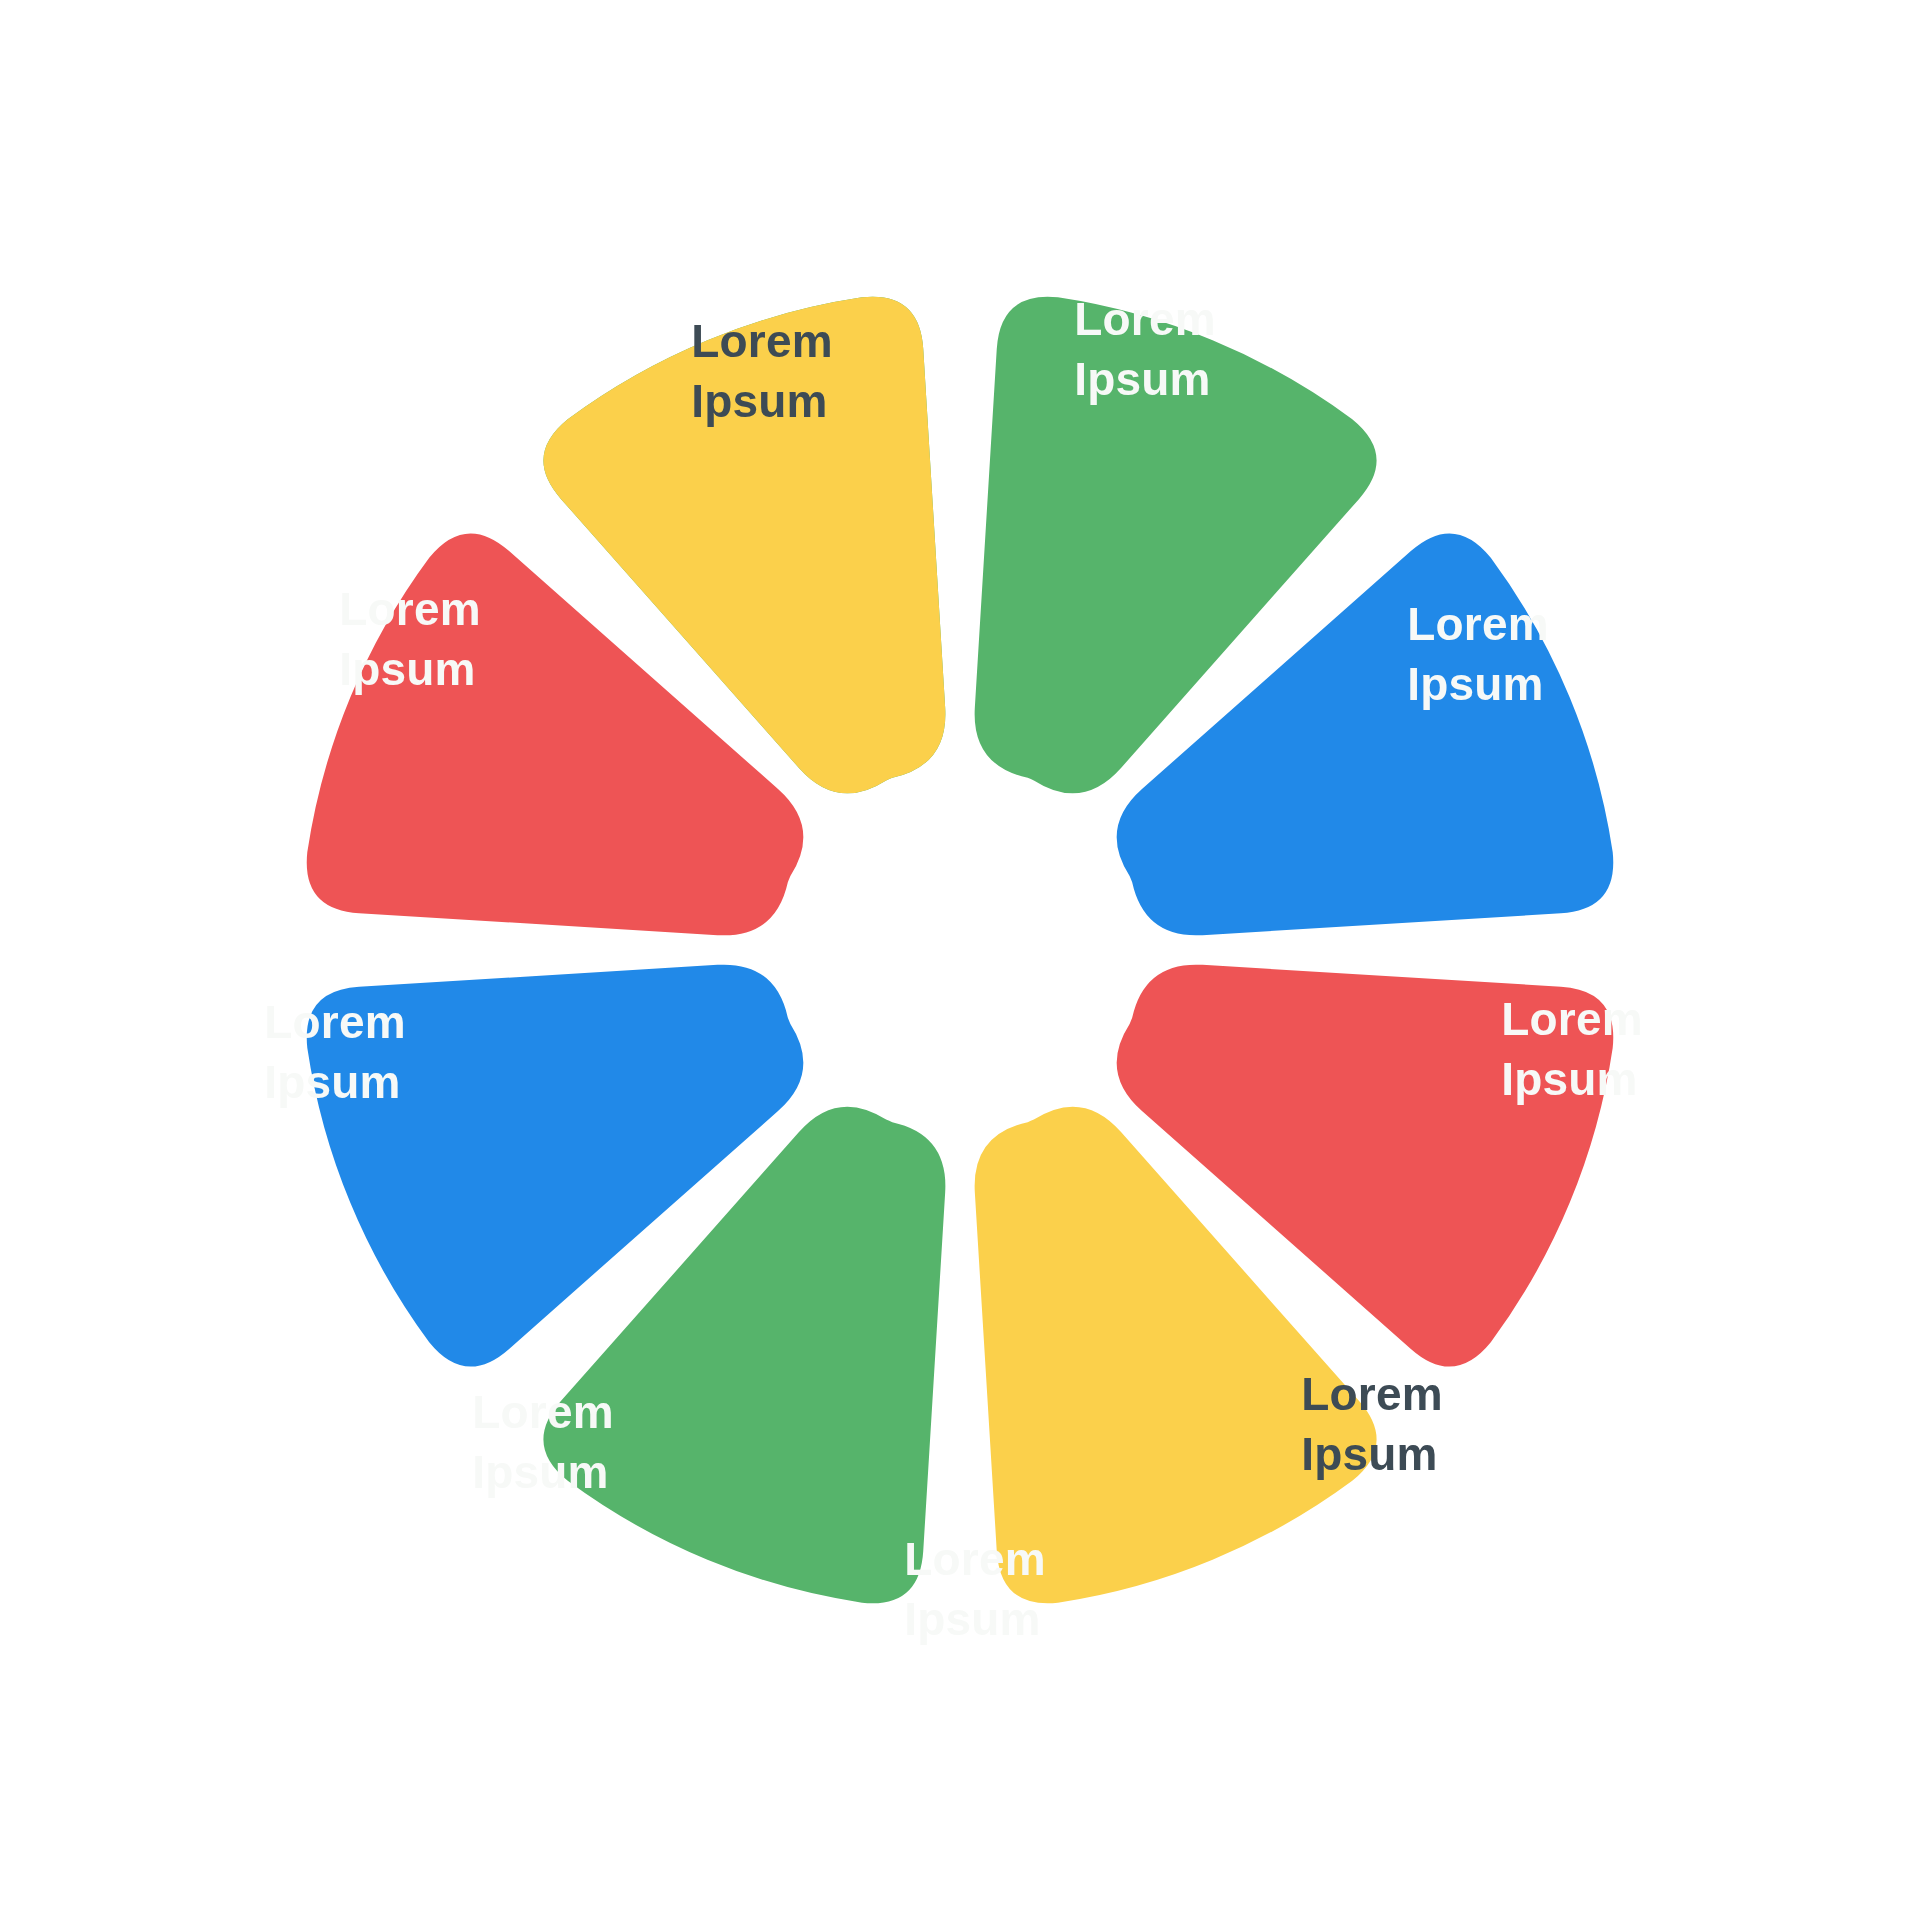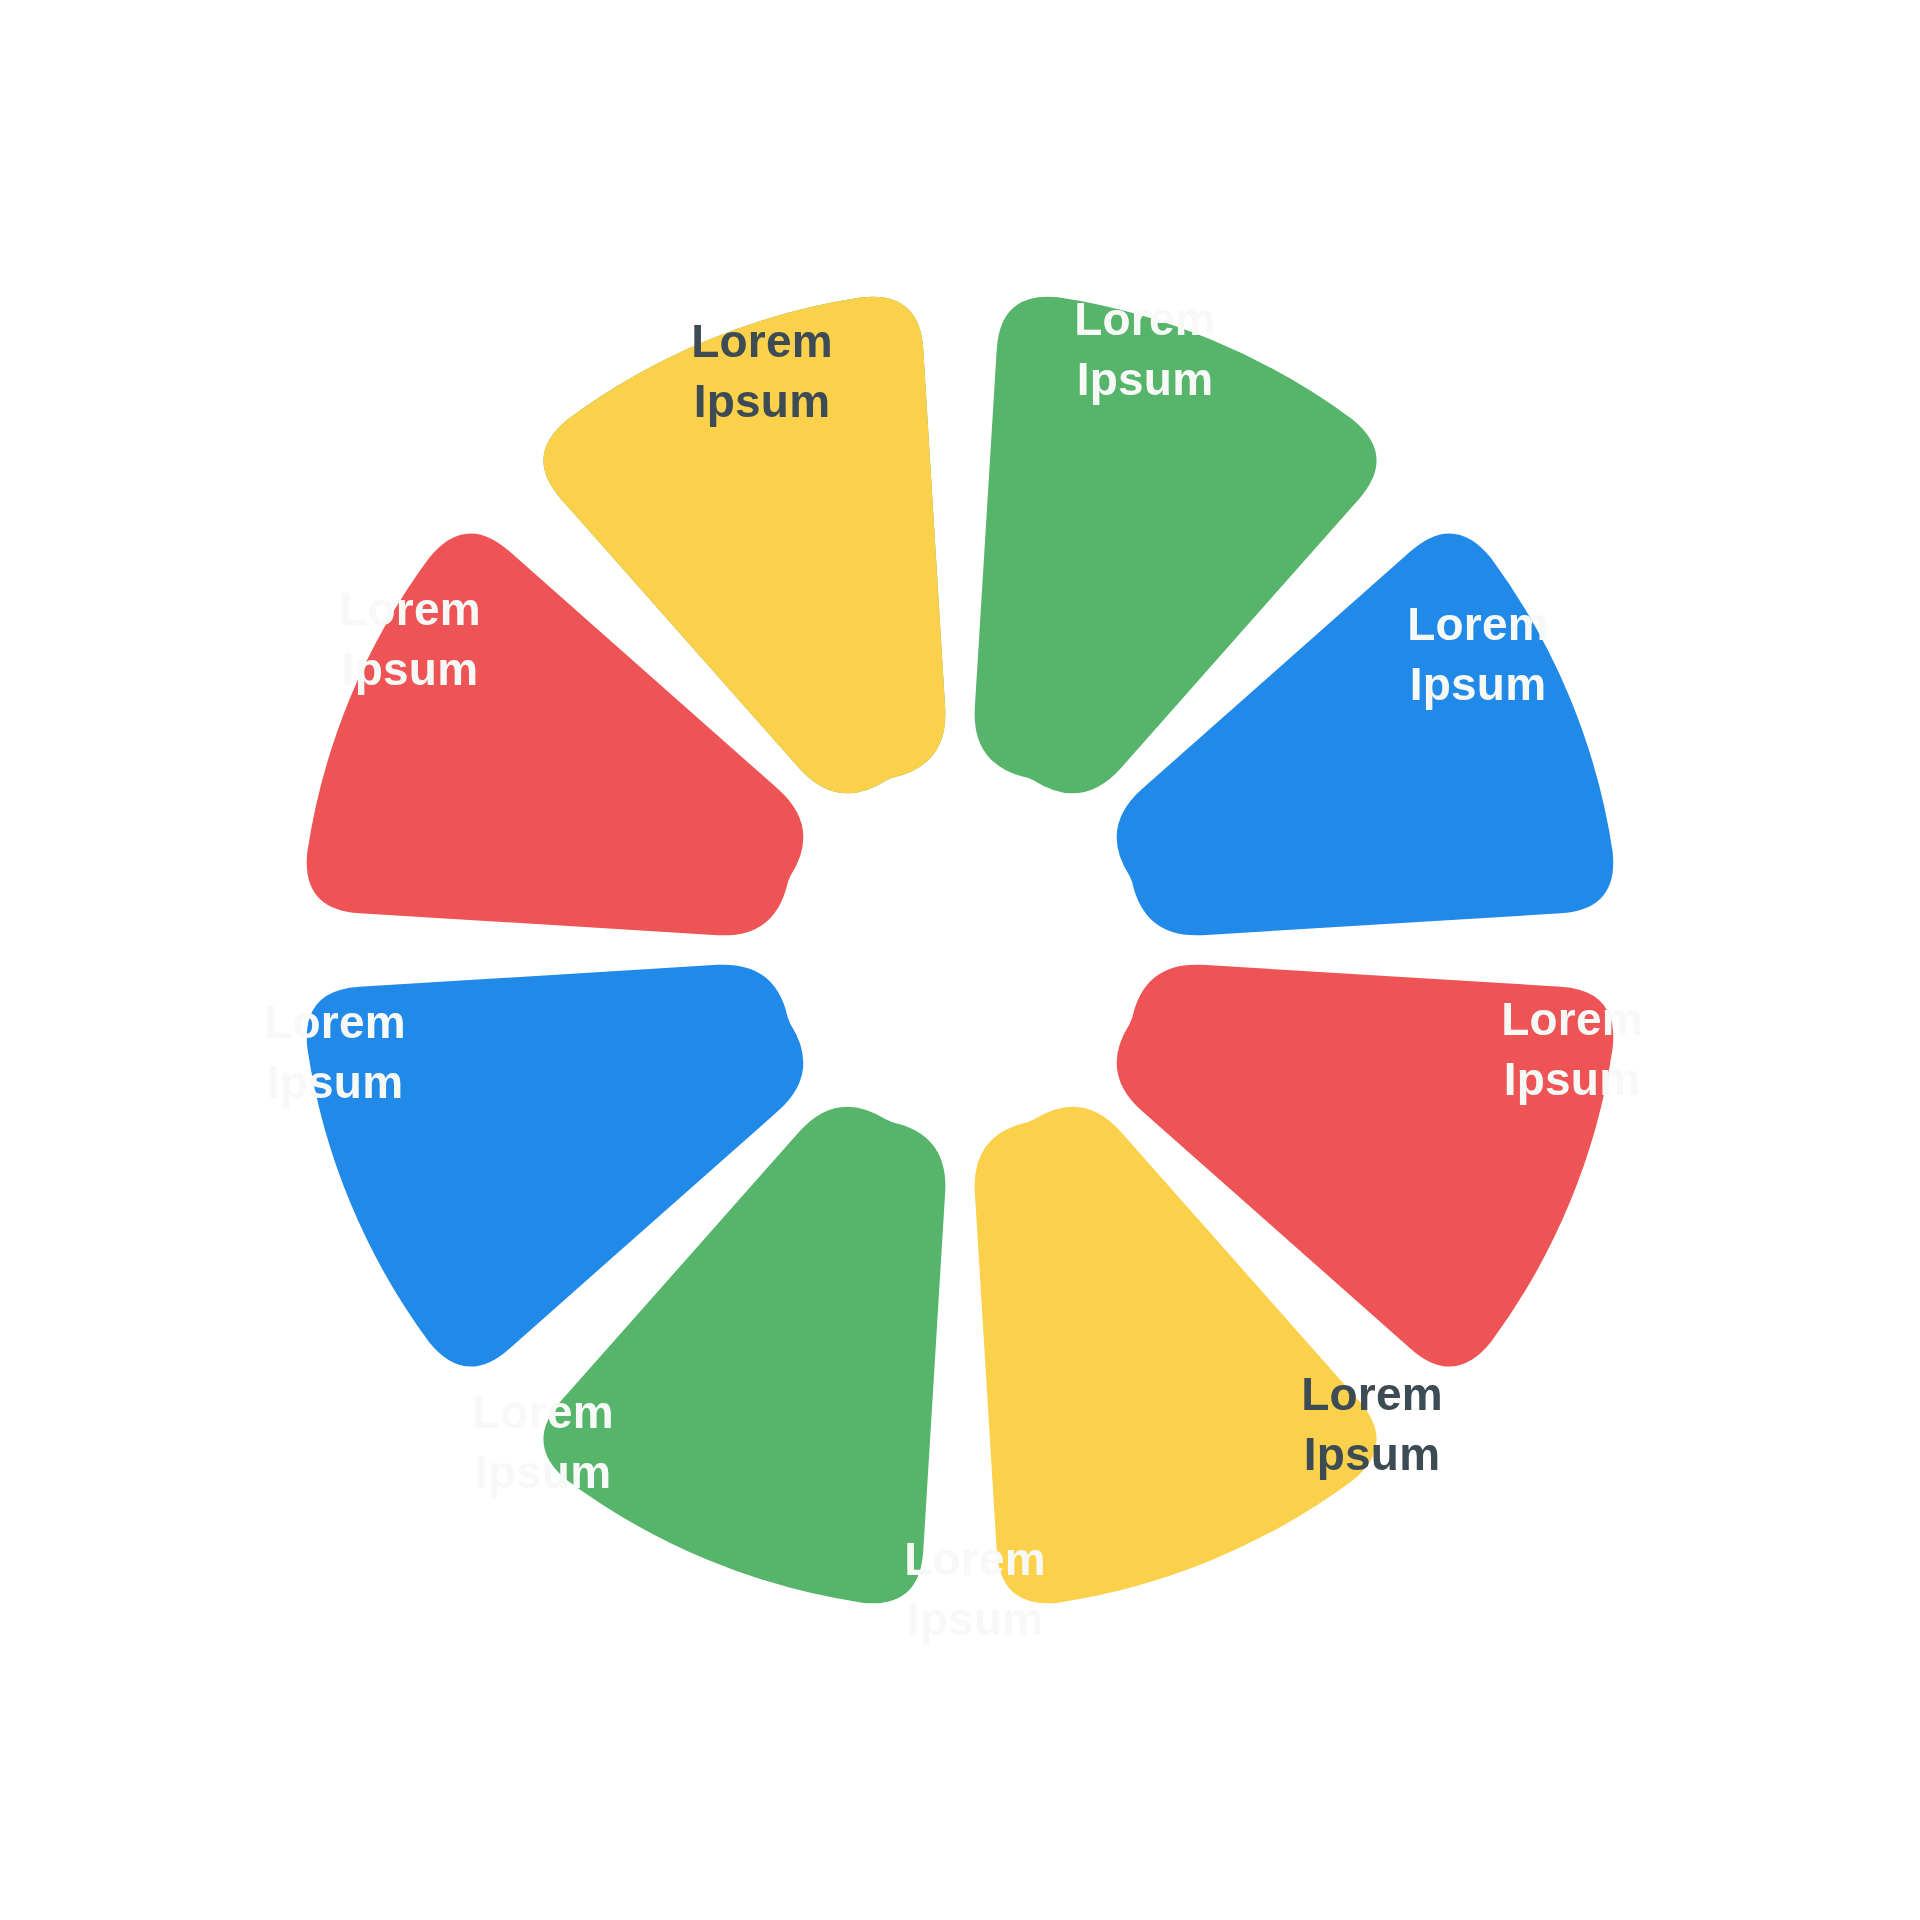--- a/index.html
+++ b/index.html
@@ -23,21 +23,21 @@
     position: absolute;
     left: 0;
     top: 0;
     width: 1920px;
     height: 1920px;
     display: block;
   }
   .seg-label {
     position: absolute;
     transform: translate(-50%, -50%);
-    text-align: center;
+    text-align: left;
     font-family: "Liberation Sans", sans-serif;
     font-weight: bold;
     font-size: 46px;
     line-height: 1.30;
     letter-spacing: 0.2px;
     white-space: nowrap;
     pointer-events: none;
     user-select: none;
   }
   .seg-label .l1,

